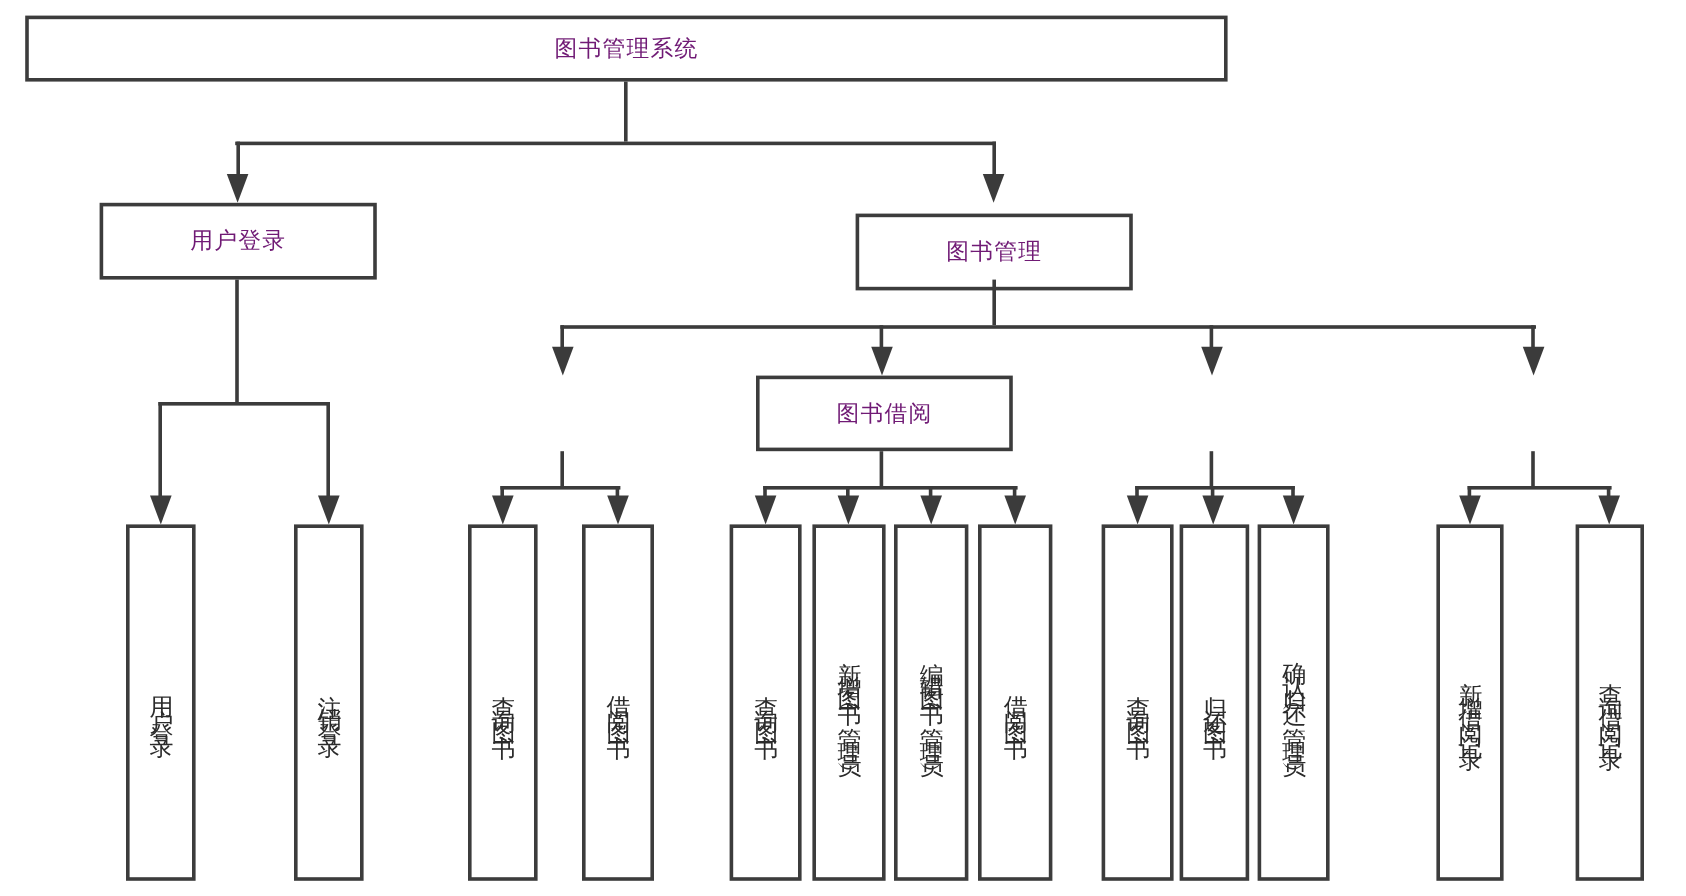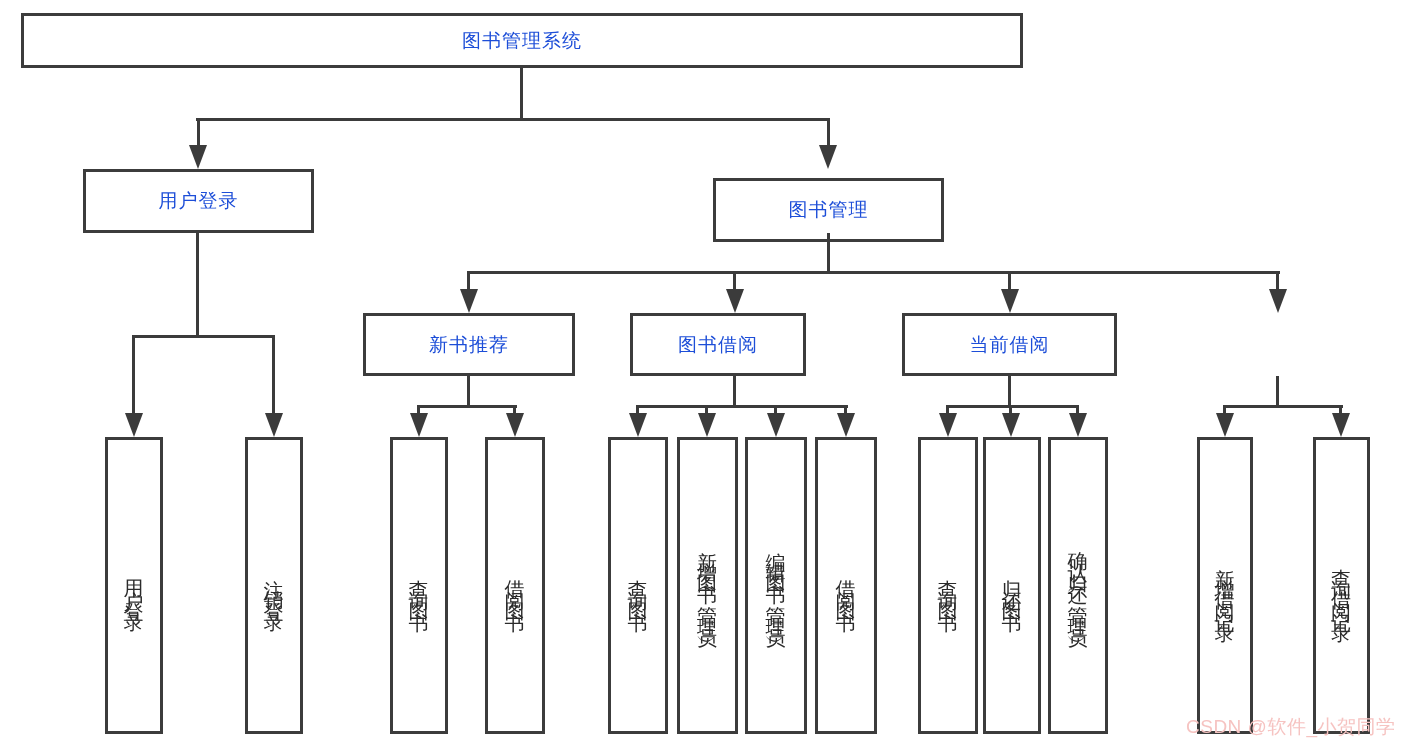--- a/index.html
+++ b/index.html
@@ -4,21 +4,21 @@
 <style>
   html,body{margin:0;padding:0;background:#ffffff;}
   #canvas{
     position:relative;width:1405px;height:747px;background:#ffffff;overflow:hidden;
     font-family:"Liberation Sans","DejaVu Sans",sans-serif;color:#2b2b2b;
   }
   .box{
     position:absolute;box-sizing:border-box;background:#ffffff;
     border:3px solid #3c3c3c;display:flex;align-items:center;justify-content:center;
   }
-  .box.h span{font-size:19px;letter-spacing:1px;color:#1d4ed8;white-space:nowrap;}
+  .box.h span{font-size:19px;letter-spacing:1px;color:#701a75;white-space:nowrap;}
   .box.v span{
     writing-mode:vertical-rl;text-orientation:mixed;
     font-size:20px;letter-spacing:11px;color:#2b2b2b;line-height:1;
   }
   .line{position:absolute;background:#3b3b3b;}
   .vline{width:3px;}
   .hline{height:3px;}
   .arrow{
     position:absolute;width:0;height:0;
     border-left:9px solid transparent;border-right:9px solid transparent;
@@ -63,28 +63,22 @@
   <div class="line hline" style="left:467px;top:271px;width:813px"></div>
   <div class="line vline" style="left:467px;top:271px;height:20px"></div>
   <div class="line vline" style="left:733px;top:271px;height:20px"></div>
   <div class="line vline" style="left:1008px;top:271px;height:20px"></div>
   <div class="line vline" style="left:1276px;top:271px;height:20px"></div>
   <div class="arrow" style="left:460px;top:289px"></div>
   <div class="arrow" style="left:726px;top:289px"></div>
   <div class="arrow" style="left:1001px;top:289px"></div>
   <div class="arrow" style="left:1269px;top:289px"></div>
 
-  <div class="box h" style="left:363px;top:313px;width:212px;height:63px">
-    <span>新书推荐</span>
-  </div>
-  <div class="box h" style="left:630px;top:313px;width:176px;height:63px">
+  <div class="box h" style="left:630px;top:313px;width:214px;height:63px">
     <span>图书借阅</span>
-  </div>
-  <div class="box h" style="left:902px;top:313px;width:215px;height:63px">
-    <span>当前借阅</span>
   </div>
 
   <div class="line vline" style="left:467px;top:376px;height:29px"></div>
   <div class="line hline" style="left:417px;top:405px;width:100px"></div>
   <div class="line vline" style="left:417px;top:405px;height:10px"></div>
   <div class="line vline" style="left:513px;top:405px;height:10px"></div>
   <div class="arrow" style="left:410px;top:413px"></div>
   <div class="arrow" style="left:506px;top:413px"></div>
 
   <div class="line vline" style="left:733px;top:376px;height:29px"></div>
@@ -151,15 +145,14 @@
     <span>确认归还（管理员）</span>
   </div>
 
   <div class="box v" style="left:1197px;top:437px;width:56px;height:297px">
     <span>新增借阅记录</span>
   </div>
   <div class="box v" style="left:1313px;top:437px;width:57px;height:297px">
     <span>查询借阅记录</span>
   </div>
 
-  <div class="watermark">CSDN @软件_小贺同学</div>
 
 </div>
 
 </body></html>

